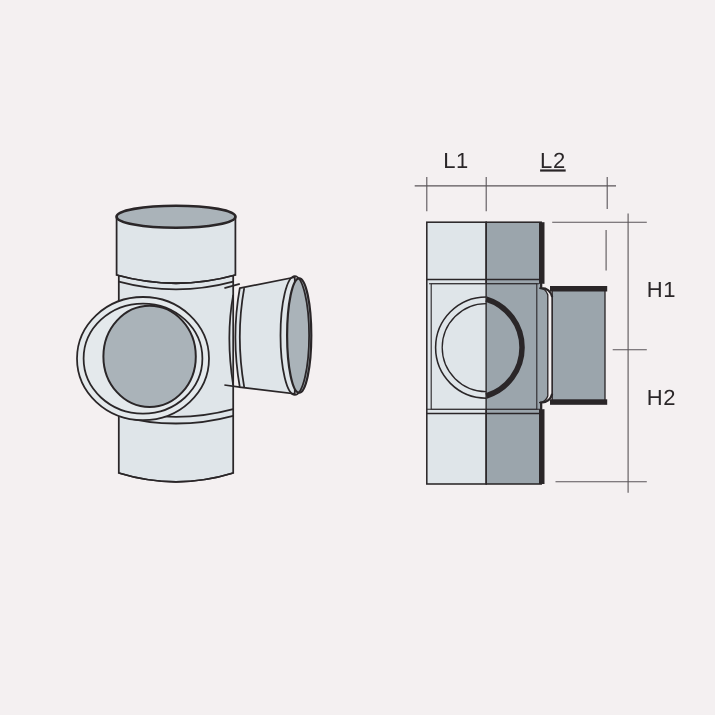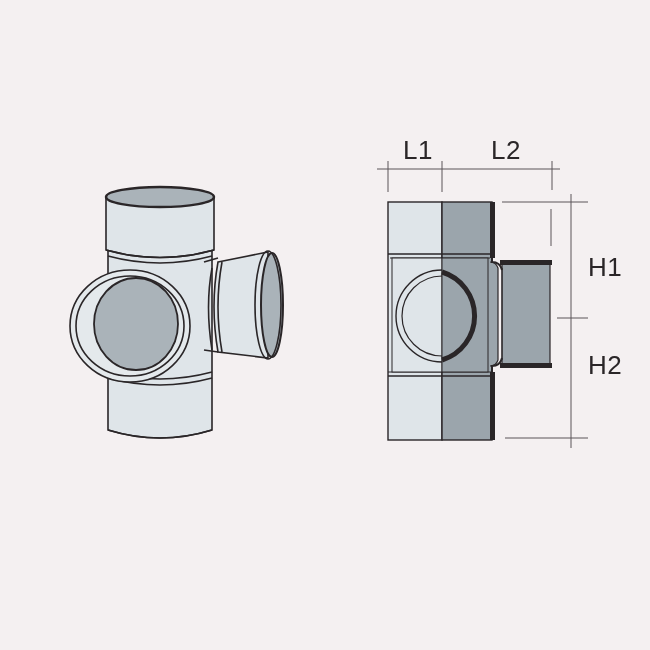--- a/index.html
+++ b/index.html
@@ -1,18 +1,18 @@
 <!DOCTYPE html>
 <html><head>
 <meta charset="utf-8">
 <style>
   html, body { margin: 0; padding: 0; }
   body { width: 650px; height: 650px; background: #f4f0f1; overflow: hidden; position: relative; font-family: "Liberation Sans", sans-serif; }
   #stage { position: absolute; left: 0; top: 0; width: 650px; height: 650px; }
-  .dim-label { position: absolute; font-family: "Liberation Sans", sans-serif; font-size: 26px; color: #2a2628; line-height: 1; letter-spacing: 0.5px; }
+  .dim-label { position: absolute; font-family: "Liberation Sans", sans-serif; font-size: 20px; color: #2a2628; line-height: 1; letter-spacing: 0.5px; }
 </style>
 </head>
 <body>
 
 <div id="stage">
   <svg width="650" height="650" viewBox="0 0 650 650" xmlns="http://www.w3.org/2000/svg">
     <defs>
       <filter id="grain" x="0" y="0" width="100%" height="100%">
         <feTurbulence type="fractalNoise" baseFrequency="1.2" numOctaves="1" result="n"></feTurbulence>
         <feColorMatrix type="saturate" values="0"></feColorMatrix>
@@ -89,16 +89,16 @@
 
       <line x1="571" y1="194" x2="571" y2="448"></line>
       <line x1="502" y1="202" x2="588" y2="202"></line>
       <line x1="551" y1="209" x2="551" y2="246"></line>
       <line x1="557" y1="318" x2="588" y2="318"></line>
       <line x1="505" y1="438" x2="588" y2="438"></line>
     </g>
   </svg>
 
   <div class="dim-label" style="left:403px; top:137px;">L1</div>
-  <div class="dim-label" style="left:491px; top:137px;">L2</div>
+  <div class="dim-label" style="left:491px; top:137px;text-decoration:underline;">L2</div>
   <div class="dim-label" style="left:588px; top:254px;text-align:right;">H1</div>
   <div class="dim-label" style="left:588px; top:352px;">H2</div>
 </div>
 
 </body></html>

